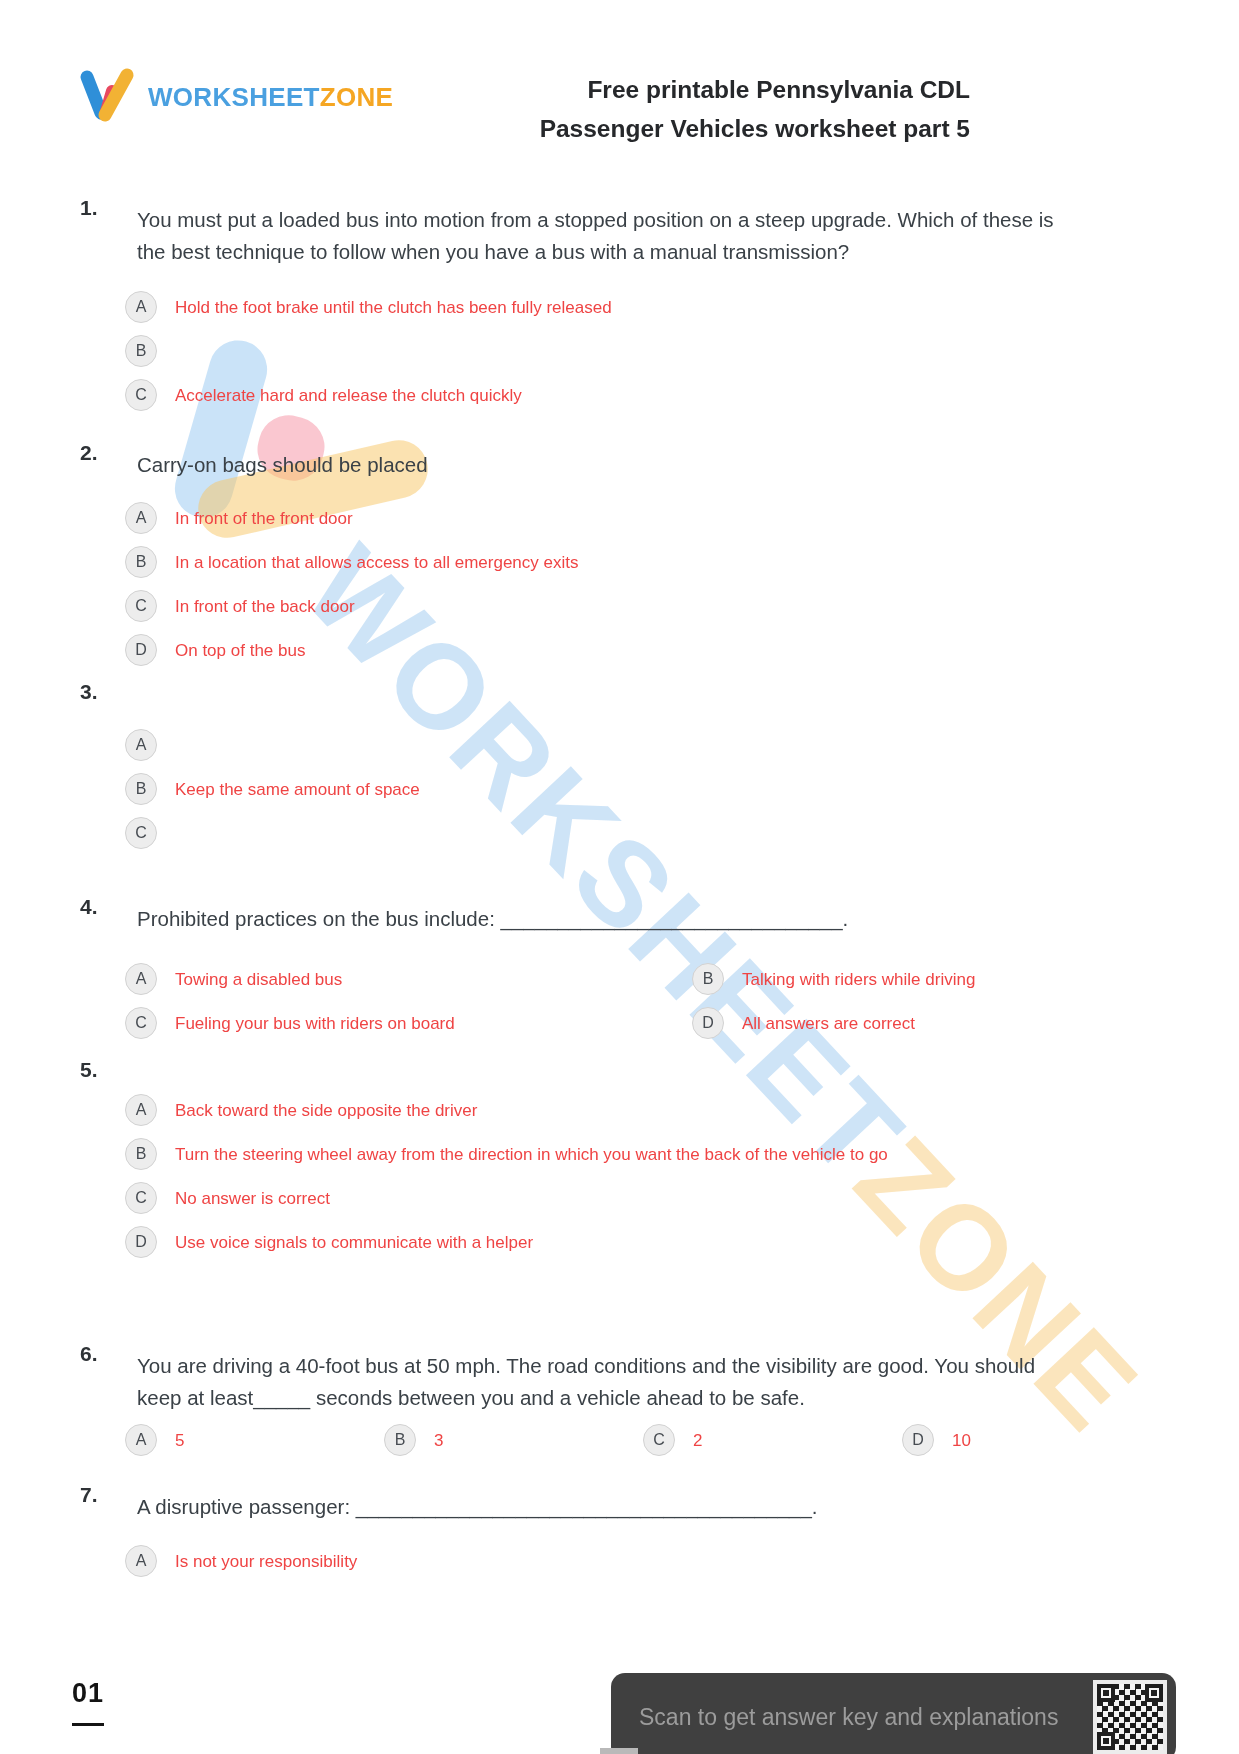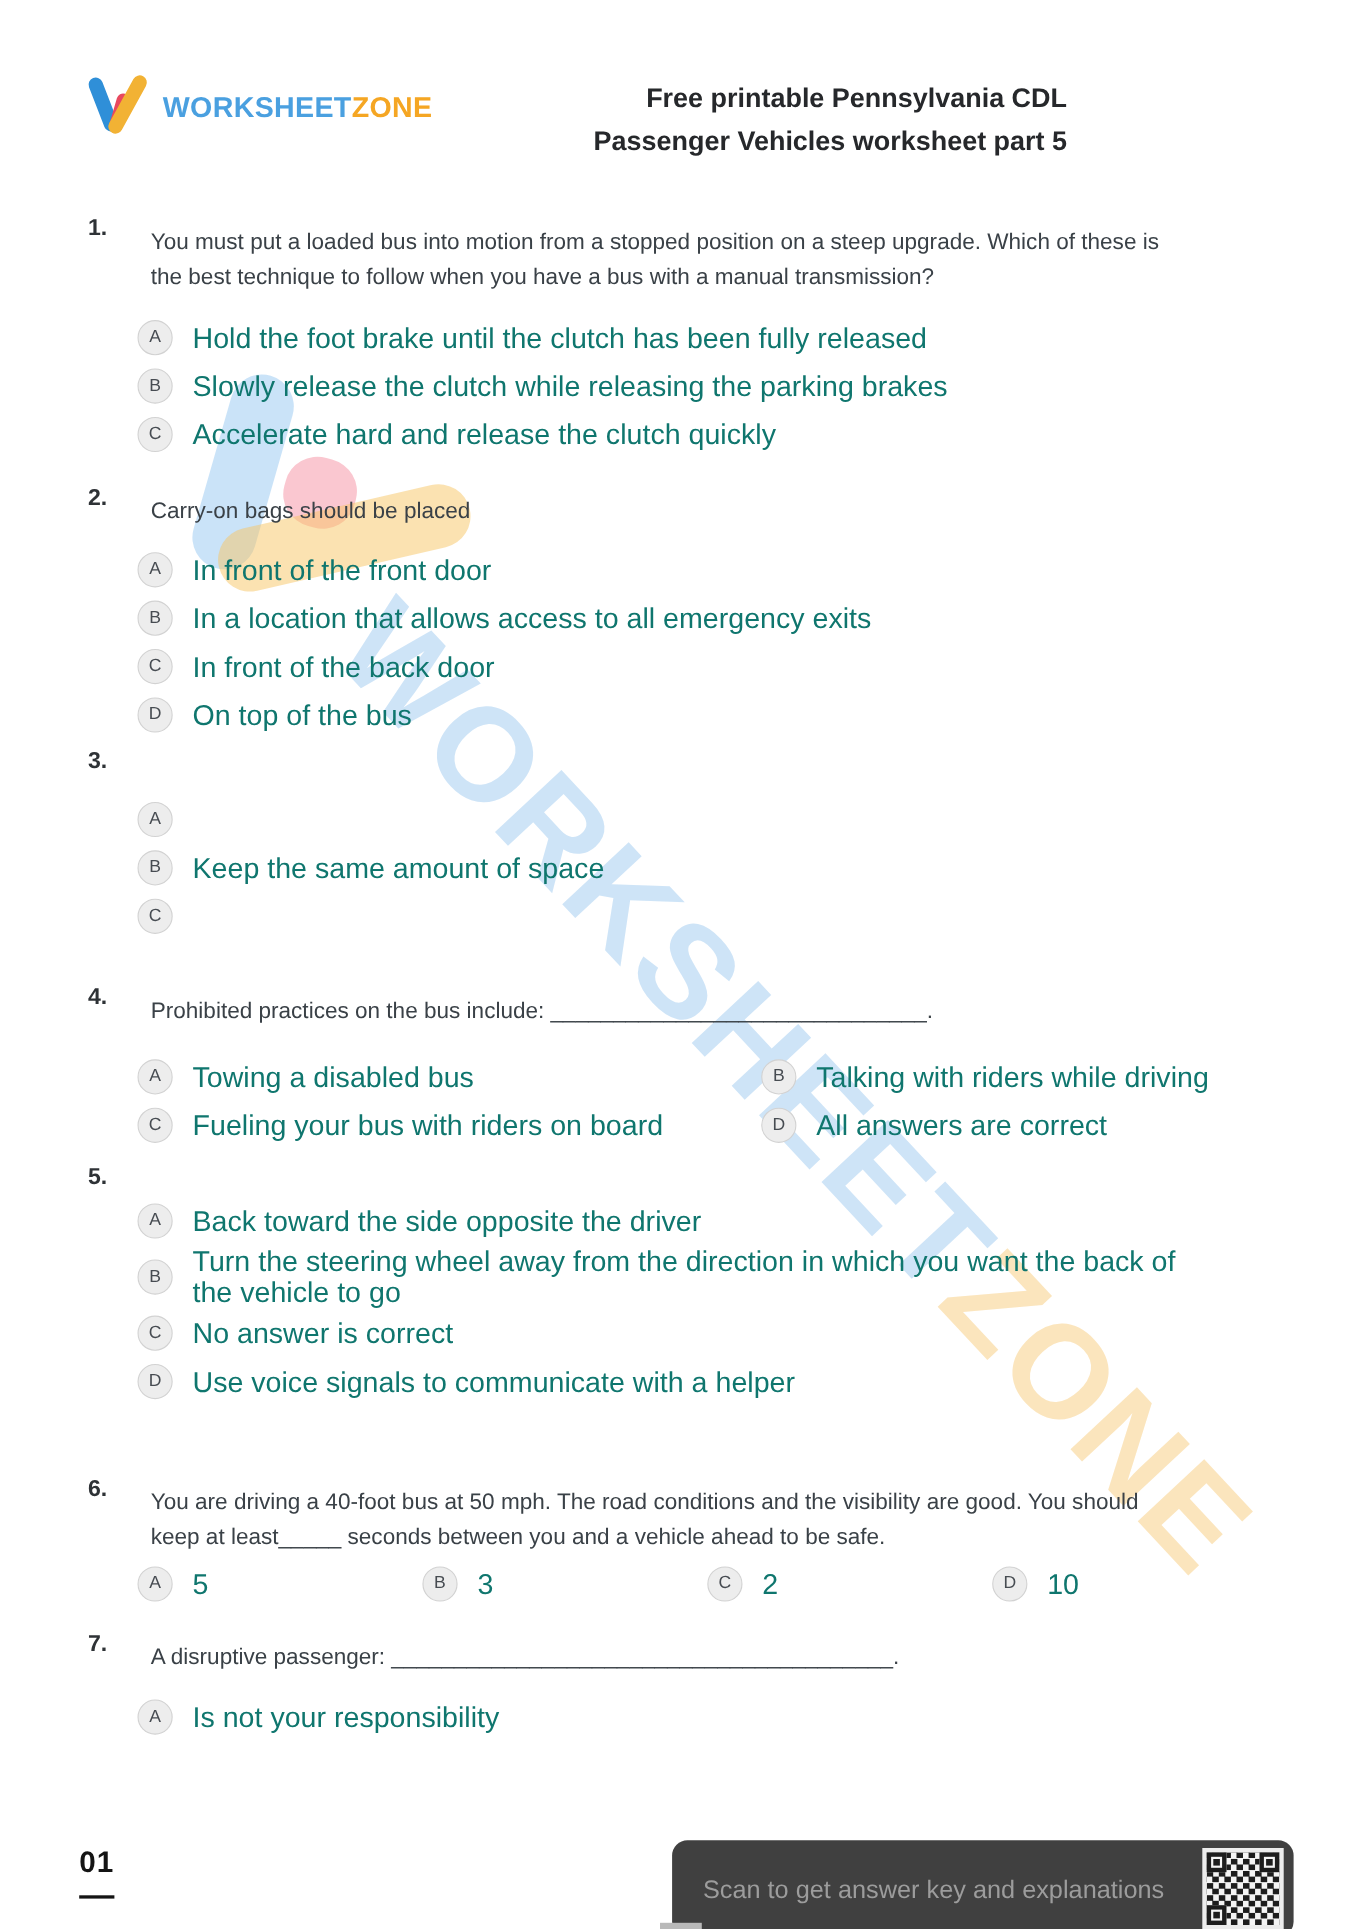--- a/index.html
+++ b/index.html
@@ -30,21 +30,21 @@
   
   .q{position:absolute;left:80px;right:74px;z-index:1;}
   .qhead{display:flex;}
   .qnum{flex:none;width:45px;font-weight:bold;font-size:21px;line-height:32px;color:#2E3236;}
   .qtext{margin:12px;font-size:20.5px;line-height:32px;max-width:945px;color:#3A4147;}
   .opts{margin-left:45px;}
   .opt{display:flex;align-items:center;gap:18px;min-height:44px;}
   .circle{flex:none;width:32px;height:32px;border-radius:50%;background:#EDEDED;border:1px solid #D2D2D2;
         box-sizing:border-box;display:flex;align-items:center;justify-content:center;
         font-size:16px;color:#474C52;}
-  .otext{font-size:26px;line-height:29px;max-width:900px;color:#0f766e;}
+  .otext{font-size:17px;line-height:29px;max-width:900px;color:#ef4444;}
   .cols2{display:grid;grid-template-columns:567px 1fr;}
   .cols4{display:grid;grid-template-columns:259px 259px 259px auto;}
 
   
   .page-num{position:absolute;left:72px;top:1678px;z-index:2;display:inline-block;
         font-size:27px;font-weight:bold;color:#141414;letter-spacing:1px;
         border-bottom:3px solid #141414;padding-bottom:14px;}
   .scanbox{position:absolute;left:611px;top:1673px;width:565px;height:88px;z-index:2;
         background:#404040;border-radius:14px;}
   .scantext{position:absolute;left:28px;top:0;height:100%;display:flex;align-items:center;
@@ -87,21 +87,20 @@
       <span class="qnum">1.</span>
       <p class="qtext">You must put a loaded bus into motion from a stopped position on a steep upgrade. Which of these is the best technique to follow when you have a bus with a manual transmission?</p>
     </div>
     <div class="opts" style="margin-top:5px">
       <div class="opt">
           <span class="circle">A</span>
           <span class="otext">Hold the foot brake until the clutch has been fully released</span>
         </div>
       <div class="opt">
           <span class="circle">B</span>
-          <span class="otext">Slowly release the clutch while releasing the parking brakes</span>
         </div>
       <div class="opt">
           <span class="circle">C</span>
           <span class="otext">Accelerate hard and release the clutch quickly</span>
         </div>
     </div>
   </section>
 
   <section class="q" style="top:437px">
     <div class="qhead">

